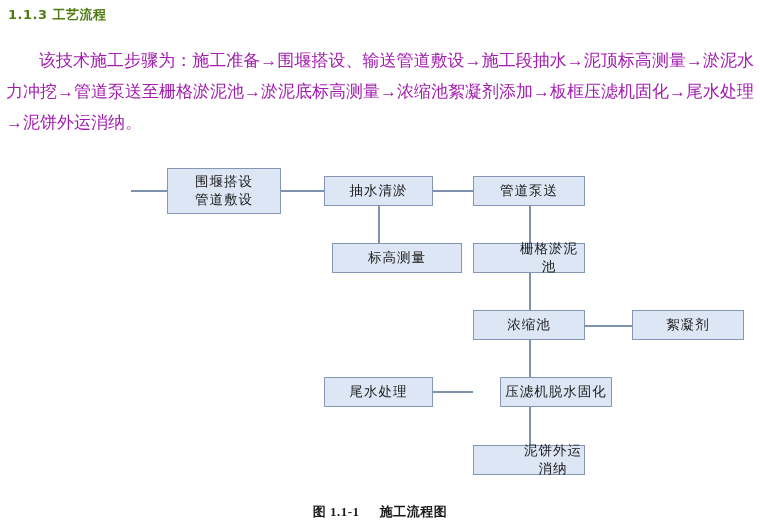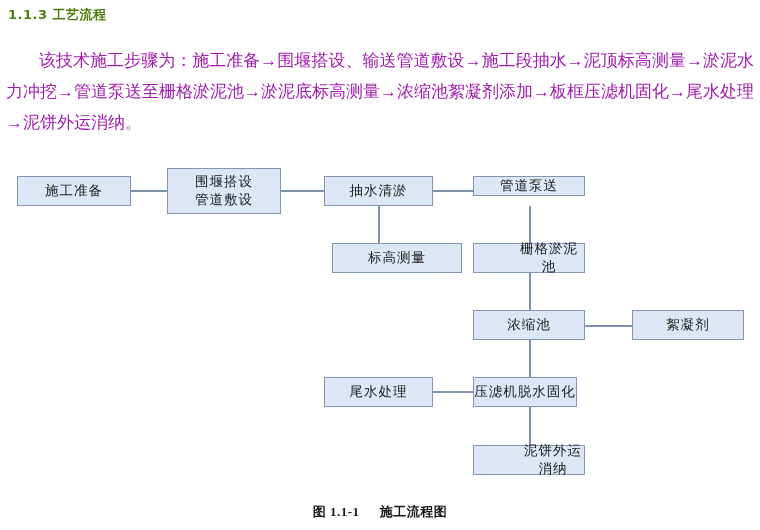--- a/index.html
+++ b/index.html
@@ -120,31 +120,30 @@
   <div class="edge h" style="left: 131px; top: 190px; width: 36px;"></div>
       <div class="edge h" style="left: 281px; top: 190px; width: 43px;"></div>
       <div class="edge h" style="left: 433px; top: 190px; width: 40px;"></div>
       <div class="edge v" style="left: 378px; top: 206px; height: 37px;"></div>
       <div class="edge v" style="left: 529px; top: 206px; height: 37px;"></div>
       <div class="edge v" style="left: 529px; top: 273px; height: 37px;"></div>
       <div class="edge h" style="left: 585px; top: 325px; width: 47px;"></div>
       <div class="edge v" style="left: 529px; top: 340px; height: 37px;"></div>
       <div class="edge h" style="left: 433px; top: 391px; width: 40px;"></div>
       <div class="edge v" style="left: 529px; top: 407px; height: 38px;"></div>
-      <div class="node" style="left: 17px; top: 176px; width: 114px; height: 30px;">施工准备</div>
       <div class="node" style="left: 167px; top: 168px; width: 114px; height: 46px;">围堰搭设
 管道敷设</div>
       <div class="node" style="left: 324px; top: 176px; width: 109px; height: 30px;">抽水清淤</div>
-      <div class="node" style="left: 473px; top: 176px; width: 112px; height: 20px;">管道泵送</div>
+      <div class="node" style="left: 473px; top: 176px; width: 112px; height: 30px;">管道泵送</div>
       <div class="node" style="left: 332px; top: 243px; width: 130px; height: 30px;">标高测量</div>
       <div class="node" style="left: 473px; top: 243px; width: 112px; height: 30px; padding-left: 40px;">栅格淤泥池</div>
       <div class="node" style="left: 473px; top: 310px; width: 112px; height: 30px;">浓缩池</div>
       <div class="node" style="left: 632px; top: 310px; width: 112px; height: 30px;">絮凝剂</div>
       <div class="node" style="left: 324px; top: 377px; width: 109px; height: 30px;">尾水处理</div>
-      <div class="node" style="left: 473px; top: 377px; width: 104px; height: 30px; text-align: center;">压滤机脱水固化</div>
+      <div class="node" style="left: 500px; top: 377px; width: 112px; height: 30px; text-align: center;">压滤机脱水固化</div>
       <div class="node" style="left: 473px; top: 445px; width: 112px; height: 30px; padding-left: 48px;">泥饼外运消纳</div>
     </div>
 
   <div class="caption">
     <span class="cap-num">图 1.1-1</span>
     <span>&nbsp;&nbsp;</span>
     <span>施工流程图</span>
   </div>
 
 </div>

